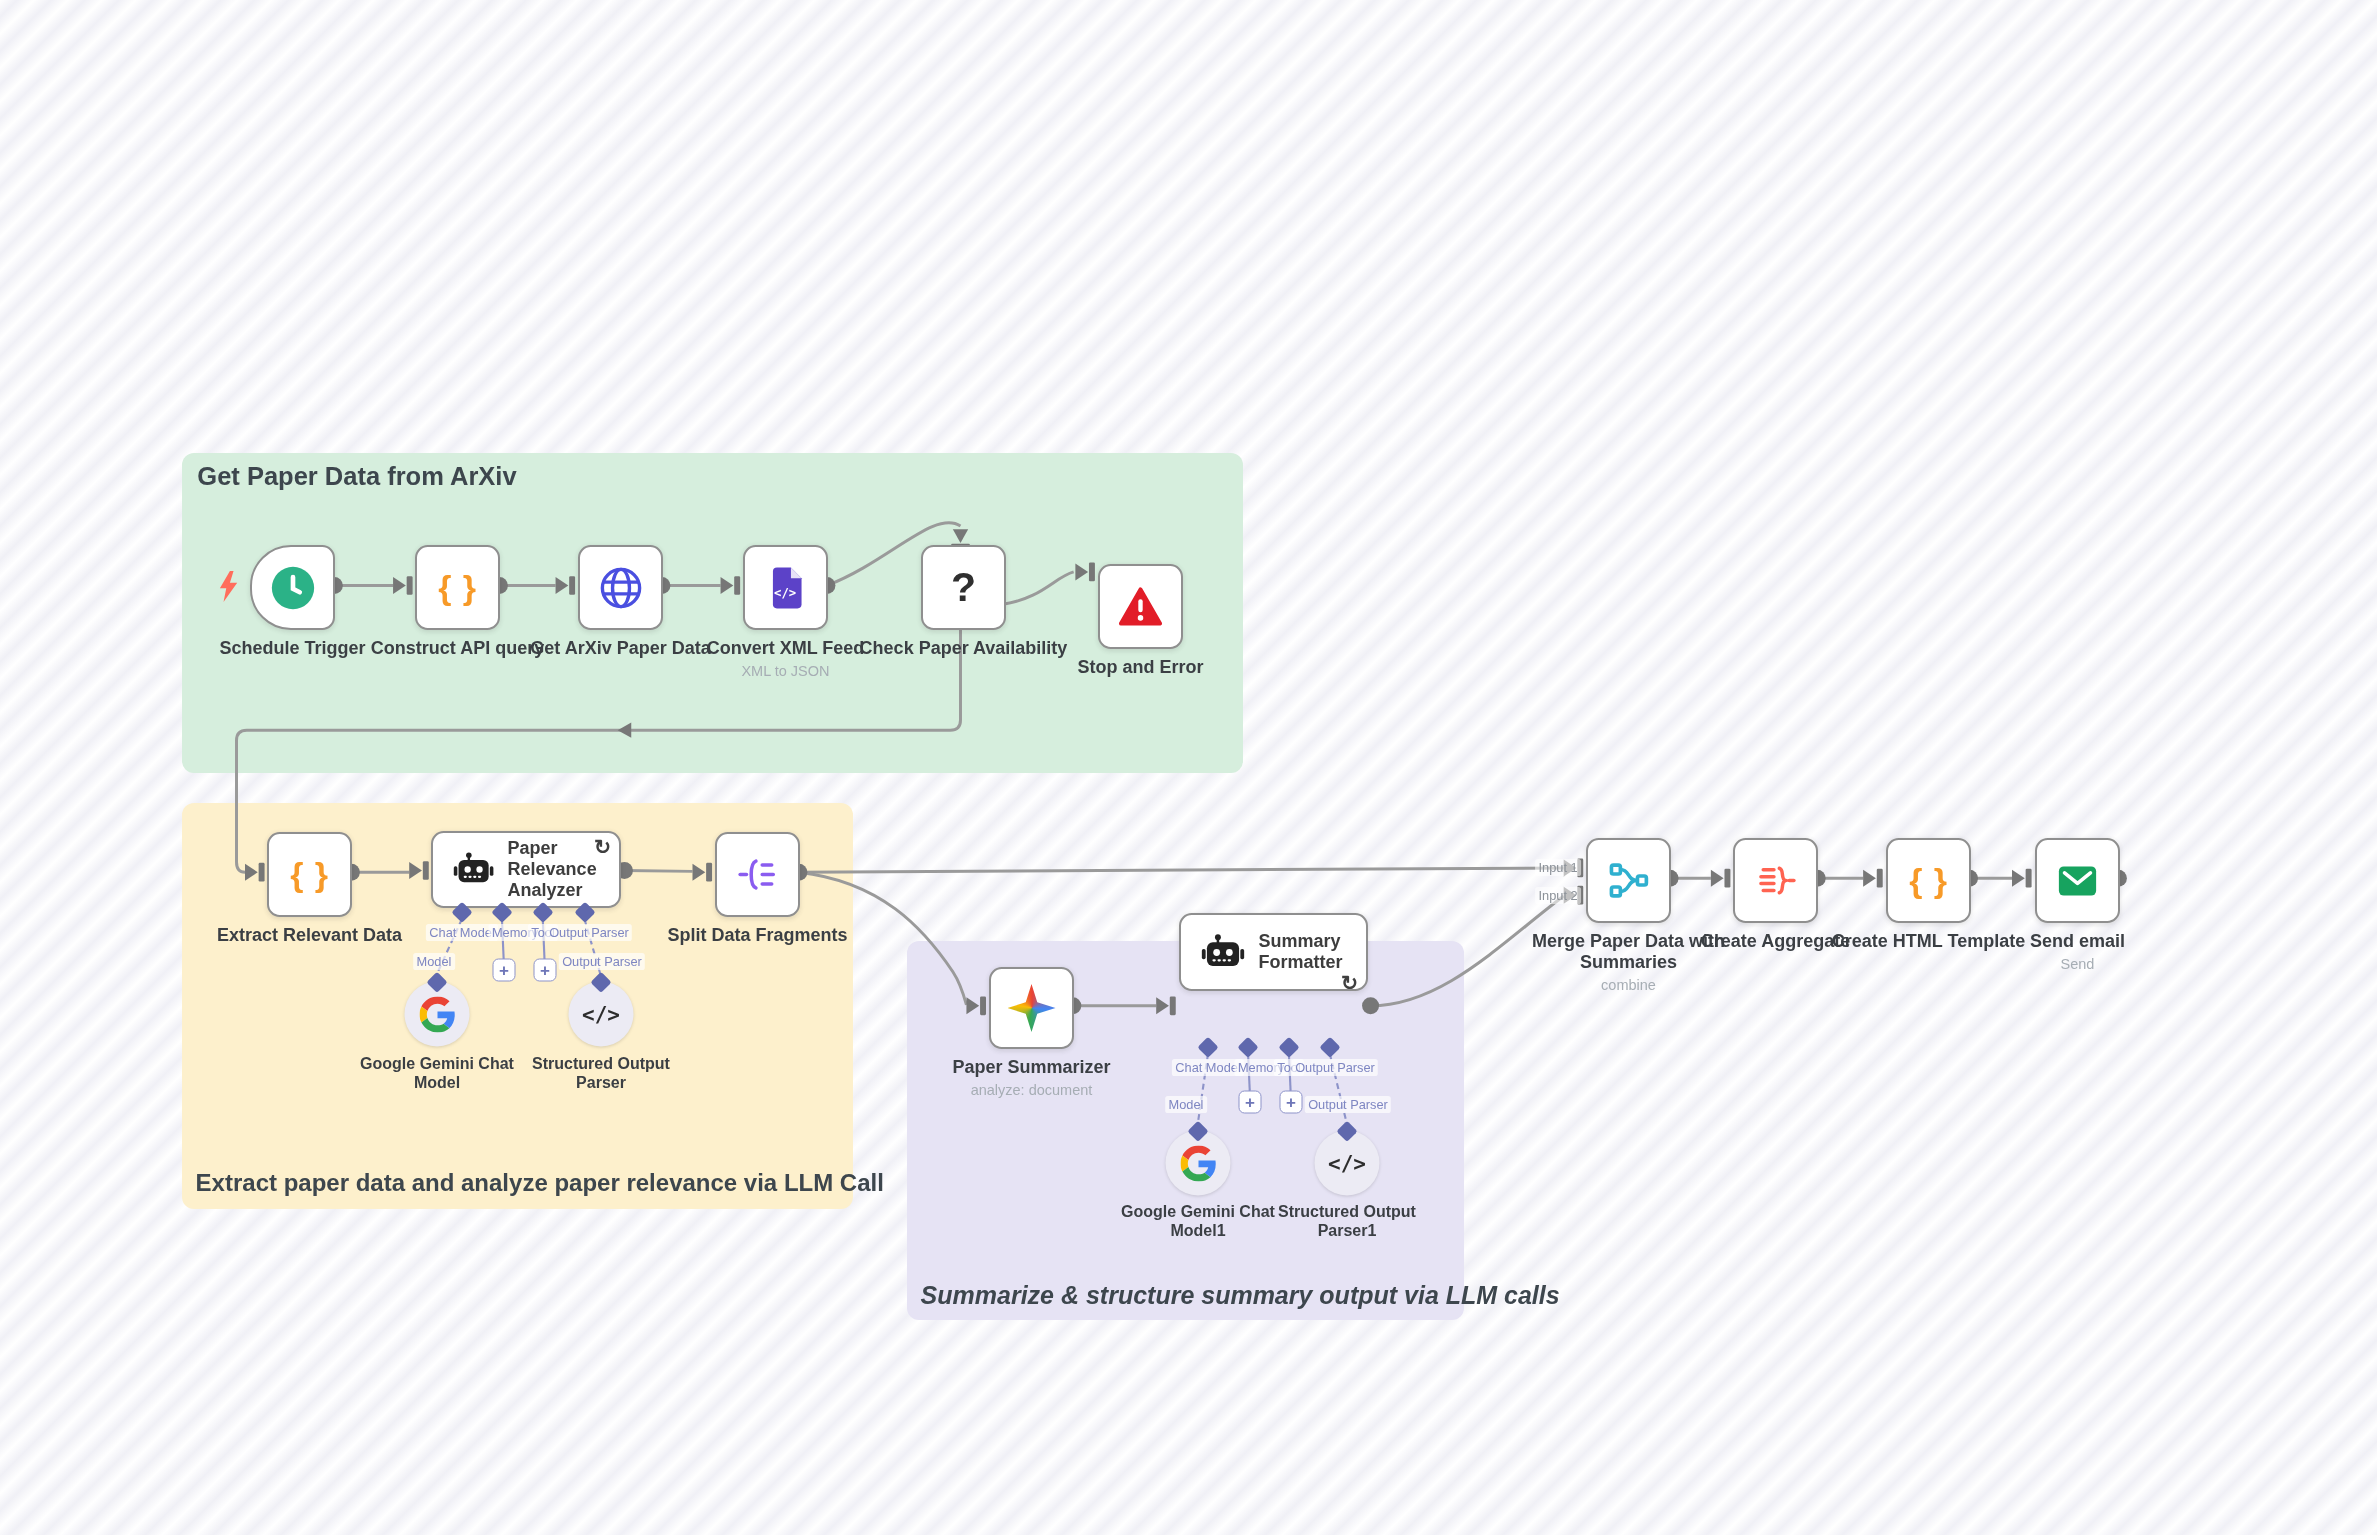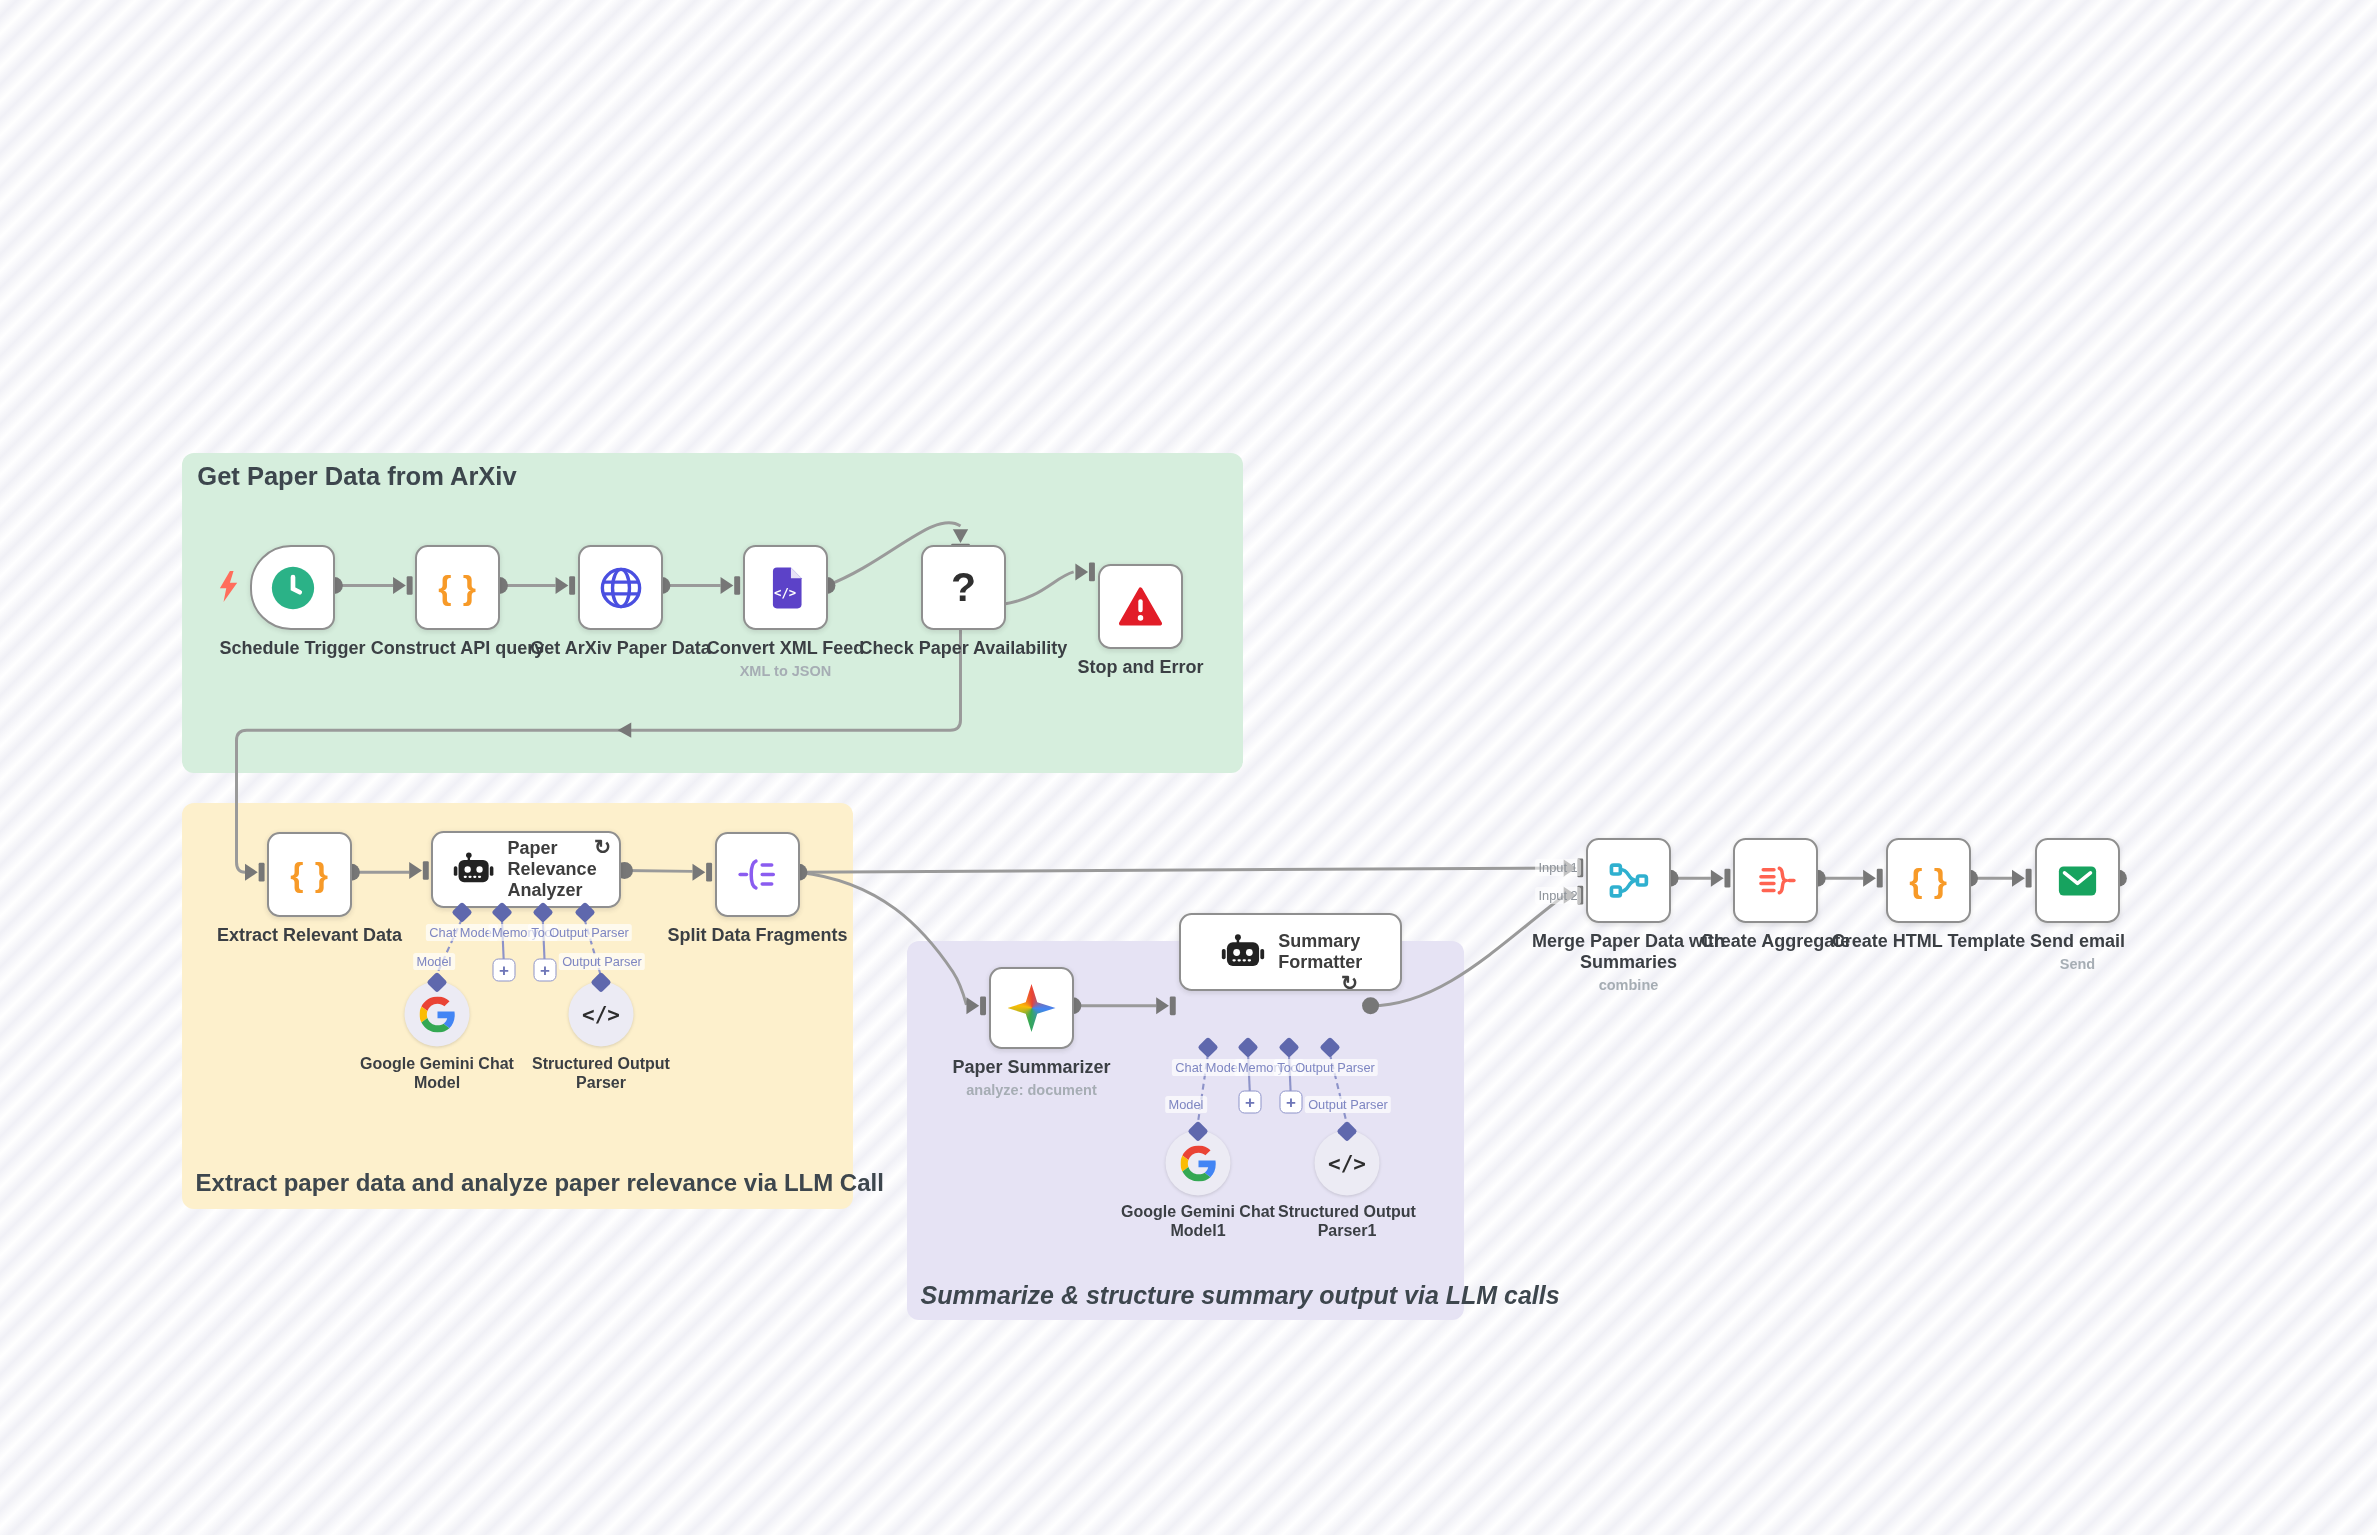--- a/index.html
+++ b/index.html
@@ -19,21 +19,21 @@
   .wires{position:absolute;left:0;top:0;z-index:2;}
   .node{position:absolute;background:#ffffff;border:2.6px solid #8f8f8f;border-radius:12.8px;
         box-shadow:0 1.7px 5.1px rgba(50,50,50,.14);z-index:3;display:flex;align-items:center;justify-content:center;}
   .node-sq{width:81px;height:81px;}
   .node-trigger{border-radius:41px 12.8px 12.8px 41px;}
   .wnode{justify-content:flex-start;padding-left:20.4px;gap:13px;box-sizing:border-box;}
   .wtext{font-size:18px;font-weight:600;color:#3d3d3d;line-height:1.15;width:119px;}
   .refresh{position:absolute;font-size:20.4px;font-weight:700;color:#3f3f3f;z-index:4;line-height:1;}
   .nlabel{position:absolute;top:calc(100% + 10.2px);left:50%;transform:translateX(-50%);
           width:221px;text-align:center;font-size:18px;font-weight:600;color:#3b3f44;line-height:1.15;}
-  .nsub{display:block;font-size:14.5px;font-weight:700;color:#a6adb4;margin-top:4.3px;}
+  .nsub{display:block;font-size:14.5px;font-weight:400;color:#a6adb4;margin-top:4.3px;}
   .braces{font-size:34px;font-weight:700;color:#f79a28;letter-spacing:0.9px;}
   .qmark{font-size:41px;font-weight:700;color:#2f2f2f;}
   .codeglyph{font-family:"DejaVu Sans Mono",monospace;font-size:21px;font-weight:800;color:#2d2d2d;}
   .gemini-star{width:48px;height:48px;background:conic-gradient(#ea4335 0deg,#4285f4 95deg,#34a853 190deg,#fbbc05 280deg,#ea4335 360deg);
     clip-path:polygon(50% 0%,62% 38%,100% 50%,62% 62%,50% 100%,38% 62%,0% 50%,38% 38%);}
   .dia{position:absolute;width:14.5px;height:14.5px;background:#5f68ad;border-radius:2.6px;
        transform:translate(-50%,-50%) rotate(45deg);z-index:4;}
   .plus{position:absolute;width:23px;height:23px;background:#fff;border:1.7px solid #8d93c9;border-radius:6px;
         color:#6e76b8;font-size:17px;font-weight:700;display:flex;align-items:center;justify-content:center;
         transform:translate(-50%,-50%);z-index:4;box-sizing:border-box;}
@@ -261,21 +261,21 @@
   <div class="sublabel" style="left:601px;top:1055px;">Structured Output Parser</div>
 
   <div class="node" style="left:989px;top:967px;width:81px;height:78px;">
     <div class="gemini-star"></div>
     <div class="nlabel">
       <span>Paper Summarizer</span>
       <span class="nsub">analyze: document</span>
     </div>
   </div>
 
-  <div class="node wnode" style="left:1179px;top:913px;width:223px;height:78px;justify-content:center;">
+  <div class="node wnode" style="left:1179px;top:913px;width:189px;height:78px;">
     <svg width="44" height="39" viewBox="0 0 52 46">
       <circle cx="20" cy="5" r="3.5" fill="#222"></circle>
         <rect x="18.5" y="7" width="3" height="5" fill="#222"></rect>
       <rect x="7" y="11" width="38" height="28" rx="7" fill="#222"></rect>
       <rect x="1" y="19" width="4.5" height="12" rx="2" fill="#222"></rect>
       <rect x="46.5" y="19" width="4.5" height="12" rx="2" fill="#222"></rect>
       <circle cx="18.5" cy="23" r="4" fill="#fff"></circle>
         <circle cx="33.5" cy="23" r="4" fill="#fff"></circle>
       <rect x="13.5" y="31" width="4" height="2.6" rx="1.3" fill="#fff"></rect>
       <rect x="19.5" y="31" width="4" height="2.6" rx="1.3" fill="#fff"></rect>

